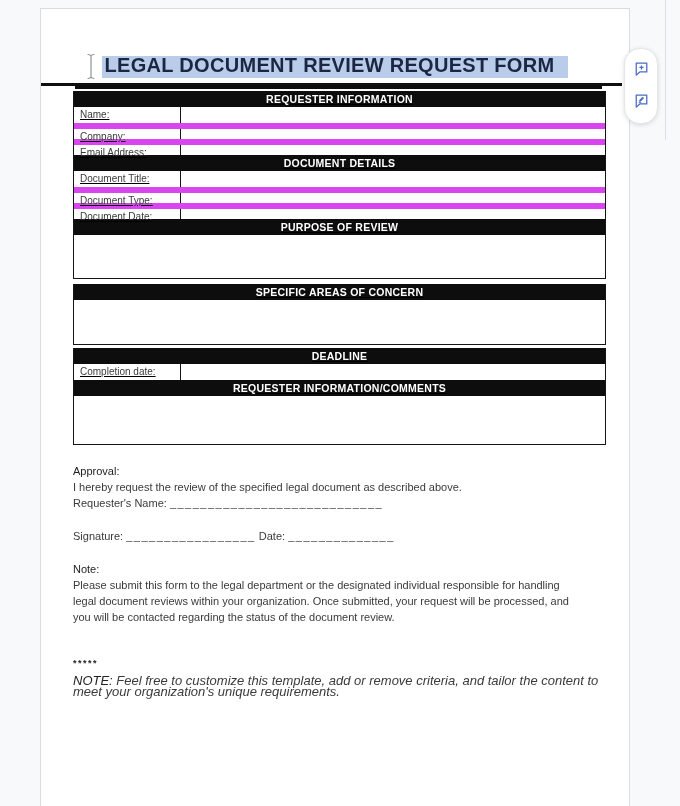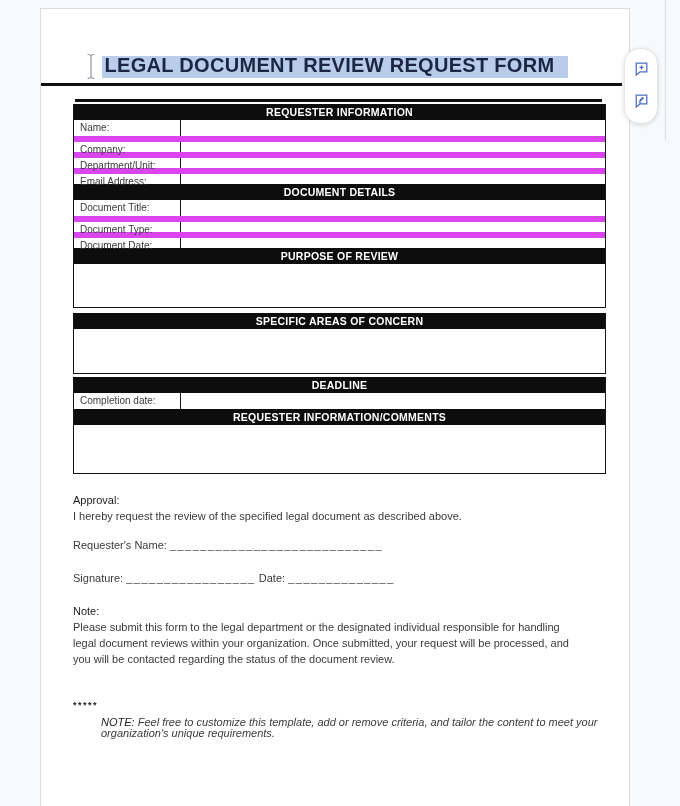--- a/index.html
+++ b/index.html
@@ -18,46 +18,46 @@
   .title-wrap{margin-top:41px;text-align:center;line-height:30px;position:relative;white-space:nowrap;}
   .sel{background:#b9cdea;padding:2px 14px 3px 3px;}
   .title-text{font-size:20px;font-weight:bold;letter-spacing:.3px;color:#1b2742;}
   .ibeam{position:absolute;left:44px;top:3px;}
   .rule{height:3px;background:#101010;margin:1px 7px 0 0;}
 
   
   .content{padding:0 23px 0 32px;}
 
   
-  .form{margin-top:13px;}
+  .form{text-decoration:underline;}
   .bar-thin{height:3px;background:#0d0d0d;margin:0 4px 2px 2px;}
   .tblock{border:1px solid #141414;border-top:none;}
   .sec-header{
     height:16px;background:#0d0d0d;color:#ffffff;font-weight:bold;
     font-size:10.5px;line-height:16px;text-align:center;letter-spacing:.25px;
   }
   .frow{display:flex;height:16px;box-sizing:border-box;border-top:6px solid #d946ef;}
   .sec-header + .frow{border-top:none;}
   .flabel{
     width:107px;box-sizing:border-box;border-right:1px solid #141414;
     font-size:10px;color:#3a3a3a;line-height:15px;padding-left:6px;
   }
   .fvalue{flex:1;}
   .free-box{background:#fff;}
   .h43{height:43px;} .h44{height:44px;} .h48{height:48px;}
   .gap5{height:5px;} .gap3{height:3px;}
 
   
   .body-text{font-size:11px;line-height:16px;color:#3a3a3a;}
   .bhead{font-weight:normal;color:#222;}
-  .mt18{margin-top:18px;} .mt16{margin-top:13px;} .mt17{margin-top:17px;}
+  .mt18{margin-top:18px;} .mt16{margin-top:0;} .mt17{margin-top:17px;}
   .uline{letter-spacing:1.5px;color:#4a4a4a;}
   .note-body{width:512px;}
   .stars{margin-top:33px;font-size:9px;font-weight:bold;letter-spacing:1.5px;color:#222;}
-  .fineprint{margin-top:7px;width:537px;font-size:11px;font-style:italic;line-height:11px;color:#3a3a3a;margin-left:28px;}
+  .fineprint{margin-top:7px;width:537px;font-size:13px;font-style:italic;line-height:11px;color:#3a3a3a;}
   .fineprint .bhead{font-style:italic;}
 
   
   .action-pill{
     position:absolute;left:624px;top:48px;width:32px;height:74px;background:#ffffff;
     border:1px solid #e4e7ea;border-radius:16px;
     box-shadow:0 1px 4px rgba(60,64,67,.18);
     display:flex;flex-direction:column;align-items:center;justify-content:space-evenly;
   }
   .icon-btn{width:22px;height:22px;display:flex;align-items:center;justify-content:center;cursor:pointer;border-radius:4px;}
@@ -84,24 +84,20 @@
 
       <div class="tblock">
         <div class="sec-header">REQUESTER INFORMATION</div>
 
         <div class="frow">
           <div class="flabel">Name:</div>
           <div class="fvalue"></div>
         </div>
         <div class="frow">
           <div class="flabel">Company:</div>
-          <div class="fvalue"></div>
-        </div>
-        <div class="frow">
-          <div class="flabel">Department/Unit:</div>
           <div class="fvalue"></div>
         </div>
         <div class="frow">
           <div class="flabel">Email Address:</div>
           <div class="fvalue"></div>
         </div>
 
         <div class="sec-header">DOCUMENT DETAILS</div>
 
         <div class="frow">

